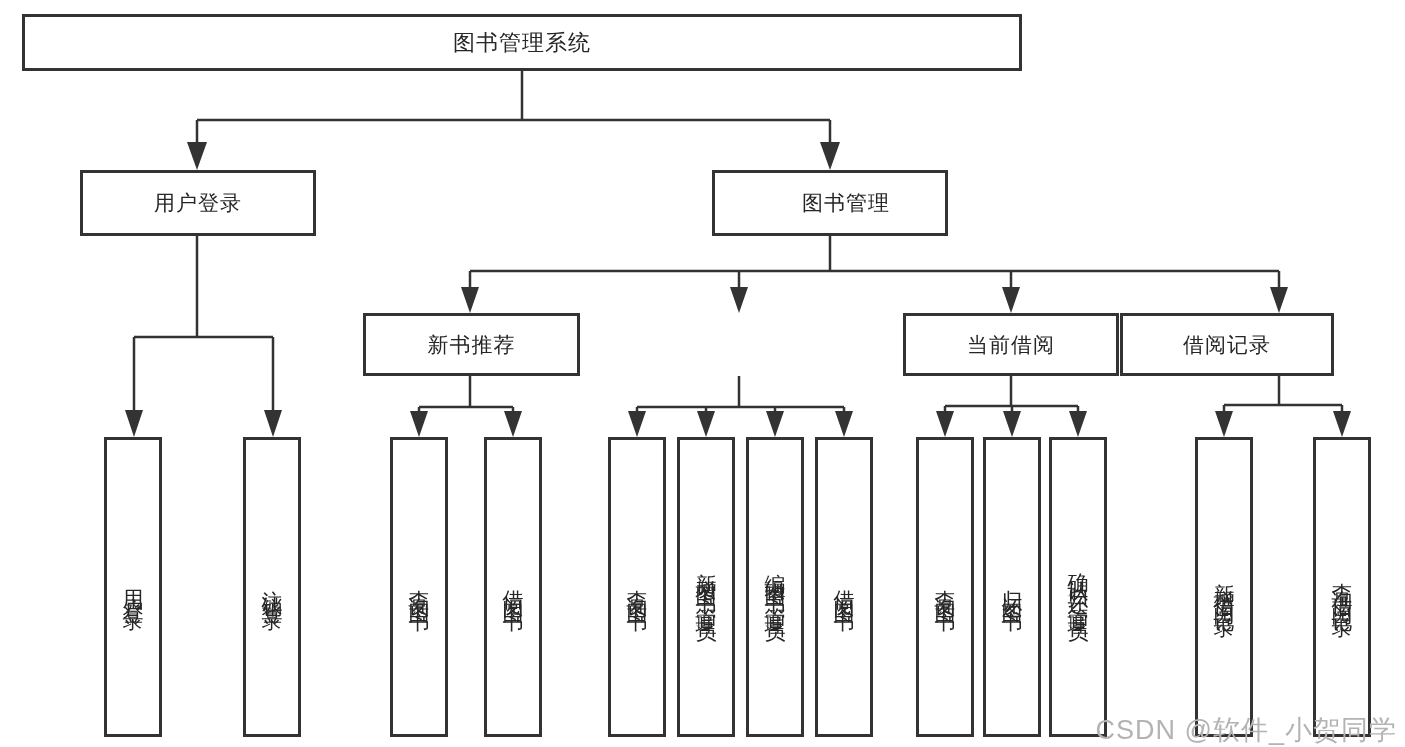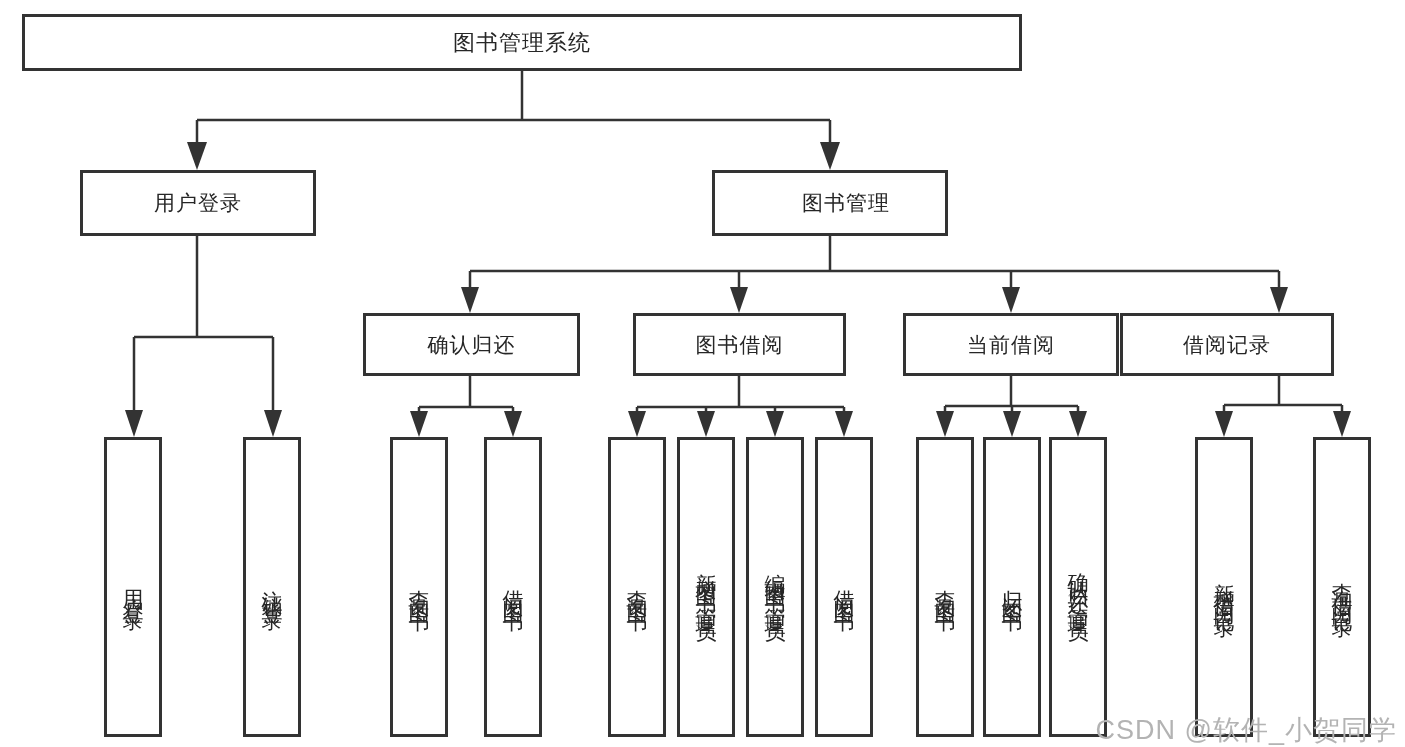--- a/index.html
+++ b/index.html
@@ -140,22 +140,21 @@
       <path class="stroke" d="M1342 405 V414"></path>
       <polygon class="head" points="1333,411 1351,411 1342,437"></polygon>
     </g>
   </svg>
 
   <div class="box root">图书管理系统</div>
 
   <div class="box lvl2" style="left:80px;">用户登录</div>
   <div class="box lvl2" style="left:712px;padding-left:32px;">图书管理</div>
 
-  <div class="box lvl3" style="left:363px; width:217px;">确认归还</div>
-  <div class="box lvl3" style="left:633px; width:213px;">图书借阅</div>
+  <div class="box lvl3" style="left:363px; width:217px;">新书推荐</div>
   <div class="box lvl3" style="left:903px; width:216px;">当前借阅</div>
   <div class="box lvl3" style="left:1120px; width:214px;">借阅记录</div>
 
   <div class="box leaf" style="left:104px;">用户登录</div>
   <div class="box leaf" style="left:243px;">注销登录</div>
 
   <div class="box leaf" style="left:390px;">查询图书</div>
   <div class="box leaf" style="left:484px;">借阅图书</div>
 
   <div class="box leaf" style="left:608px;">查询图书</div>

